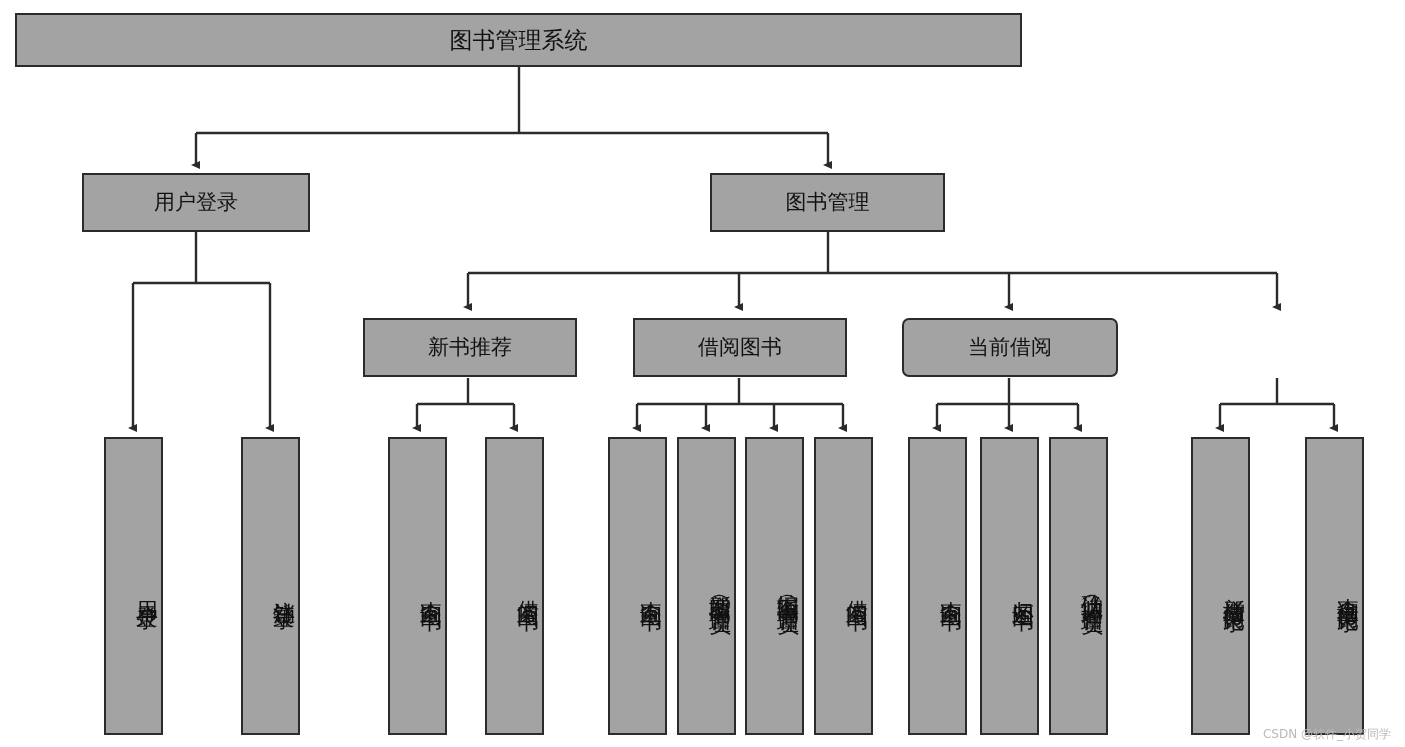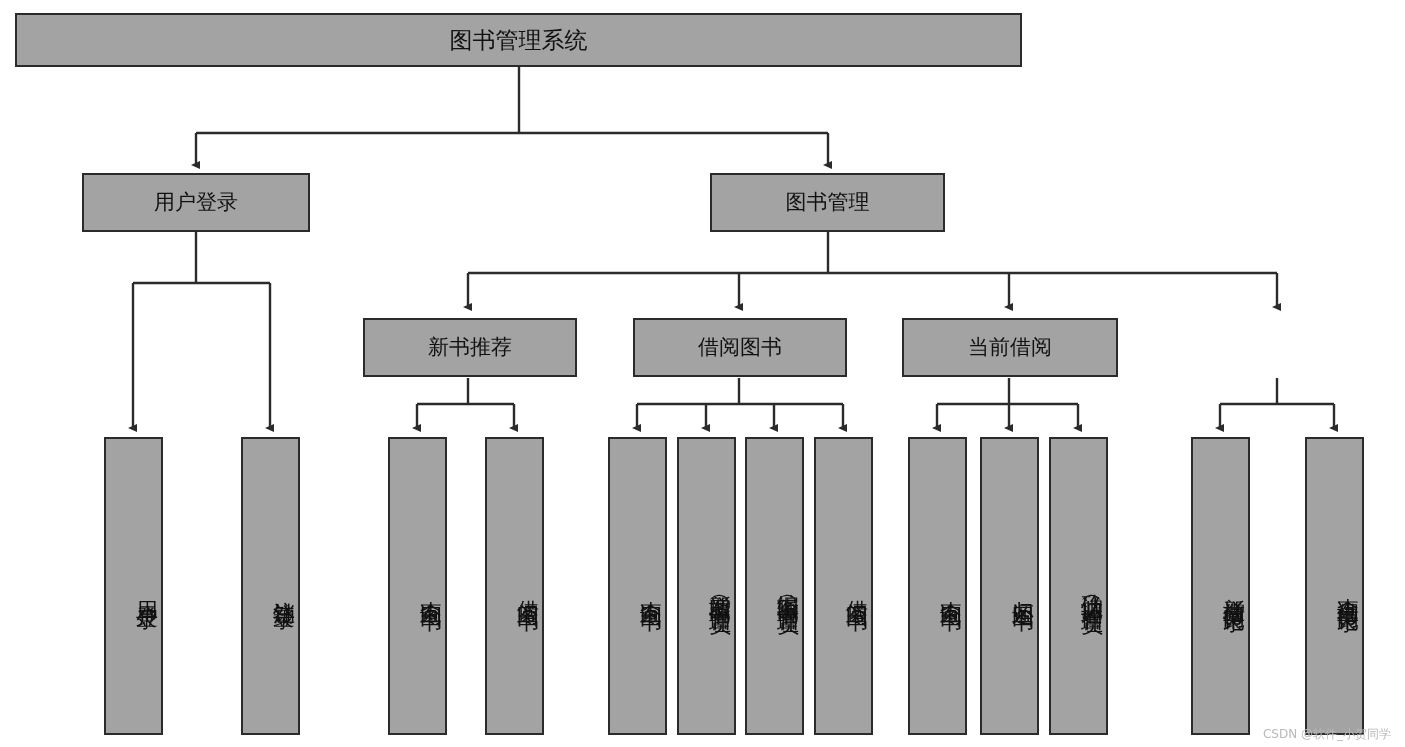--- a/index.html
+++ b/index.html
@@ -123,21 +123,21 @@
   <div class="node root" style="left:15px; top:13px; width:1007px; height:54px;">图书管理系统</div>
 
   <div class="node lvl2" style="left:82px; top:173px; width:228px; height:59px;">用户登录</div>
 
   <div class="node lvl3" style="left:363px; top:318px; width:214px; height:59px;">新书推荐</div>
 
   <div class="node lvl2" style="left:710px; top:173px; width:235px; height:59px;">图书管理</div>
 
   <div class="node lvl3" style="left:633px; top:318px; width:214px; height:59px;">借阅图书</div>
 
-  <div class="node lvl3" style="left:902px; top:318px; width:216px; height:59px;">当前借阅</div>
+  <div class="node lvl3" style="left:902px; top:318px; width:216px; height:59px;border-radius:7px;">当前借阅</div>
 
 
   <div class="node leaf" style="left:104px; top:437px; width:59px; height:298px;">
     <span class="vtxt">用户登录</span>
   </div>
   <div class="node leaf" style="left:241px; top:437px; width:59px; height:298px;">
     <span class="vtxt">注销登录</span>
   </div>
 
   <div class="node leaf" style="left:388px; top:437px; width:59px; height:298px;">

